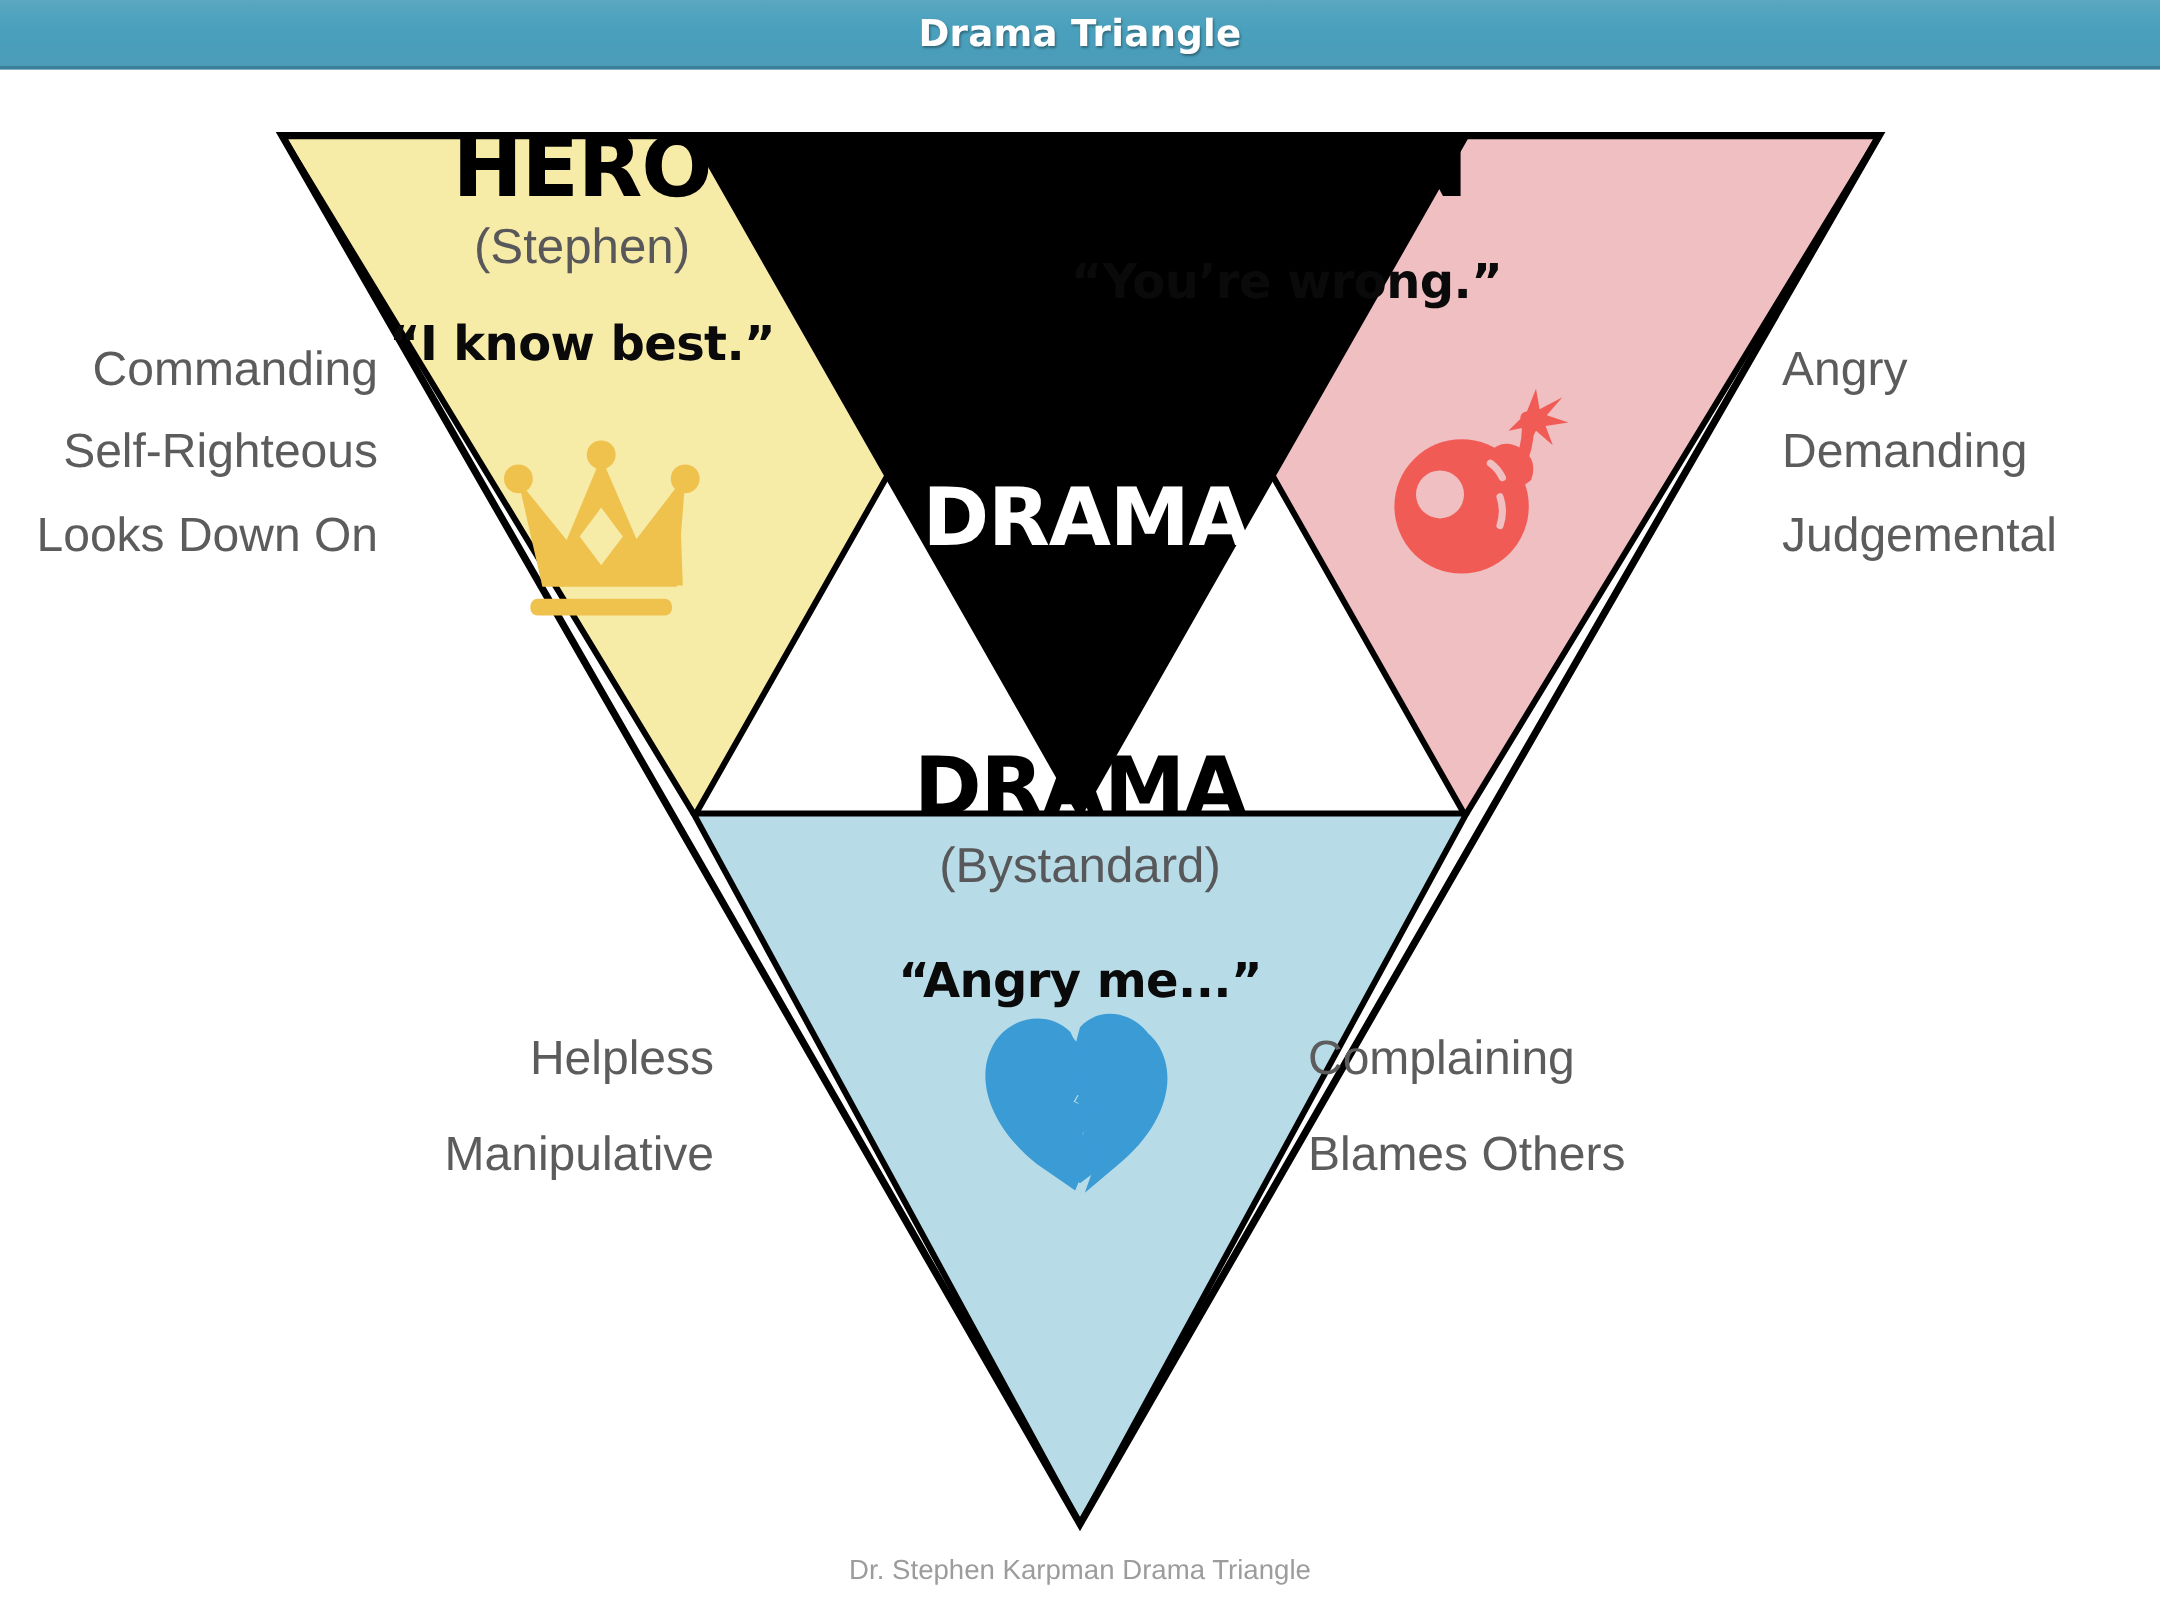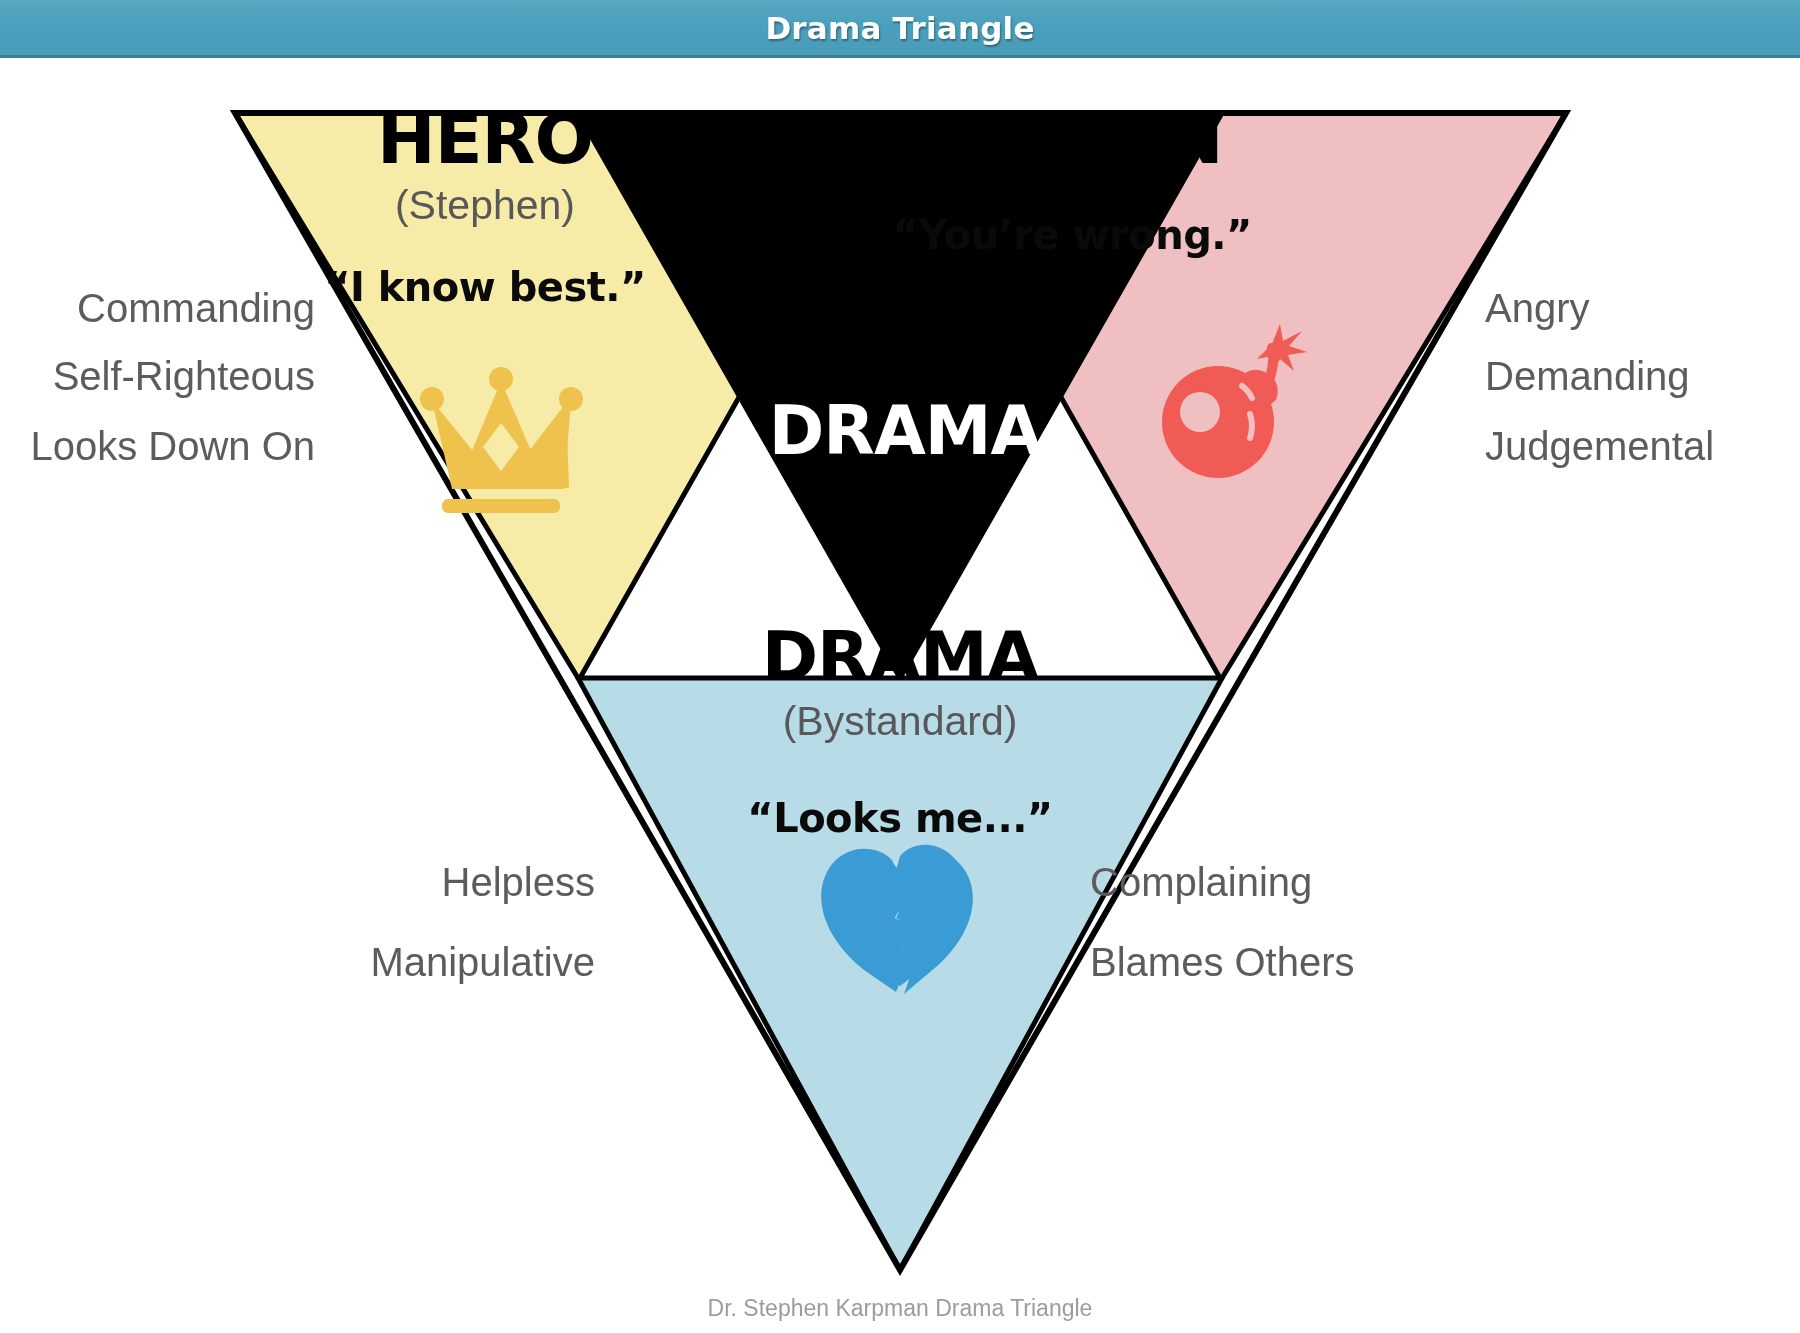--- a/index.html
+++ b/index.html
@@ -194,21 +194,21 @@
   <div class="region-text" id="villain-block">
     <div class="role-title">VILLAIN</div>
     <div class="role-quote">“You’re wrong.”</div>
   </div>
 
   <div id="drama-label">DRAMA</div>
 
   <div class="region-text" id="victim-block">
     <div class="role-title">DRAMA</div>
     <div class="role-sub">(Bystandard)</div>
-    <div class="role-quote">“Looks me...”</div>
+    <div class="role-quote">“Angry me...”</div>
   </div>
 
   <div class="trait trait-left" id="trait-hero-0">Commanding</div>
   <div class="trait trait-left" id="trait-hero-2">Looks Down On</div>
   <div class="trait trait-left" id="trait-hero-1">Self-Righteous</div>
 
   <div class="trait trait-right" id="trait-villain-0">Angry</div>
   <div class="trait trait-right" id="trait-villain-1">Demanding</div>
   <div class="trait trait-right" id="trait-villain-2">Judgemental</div>
 

